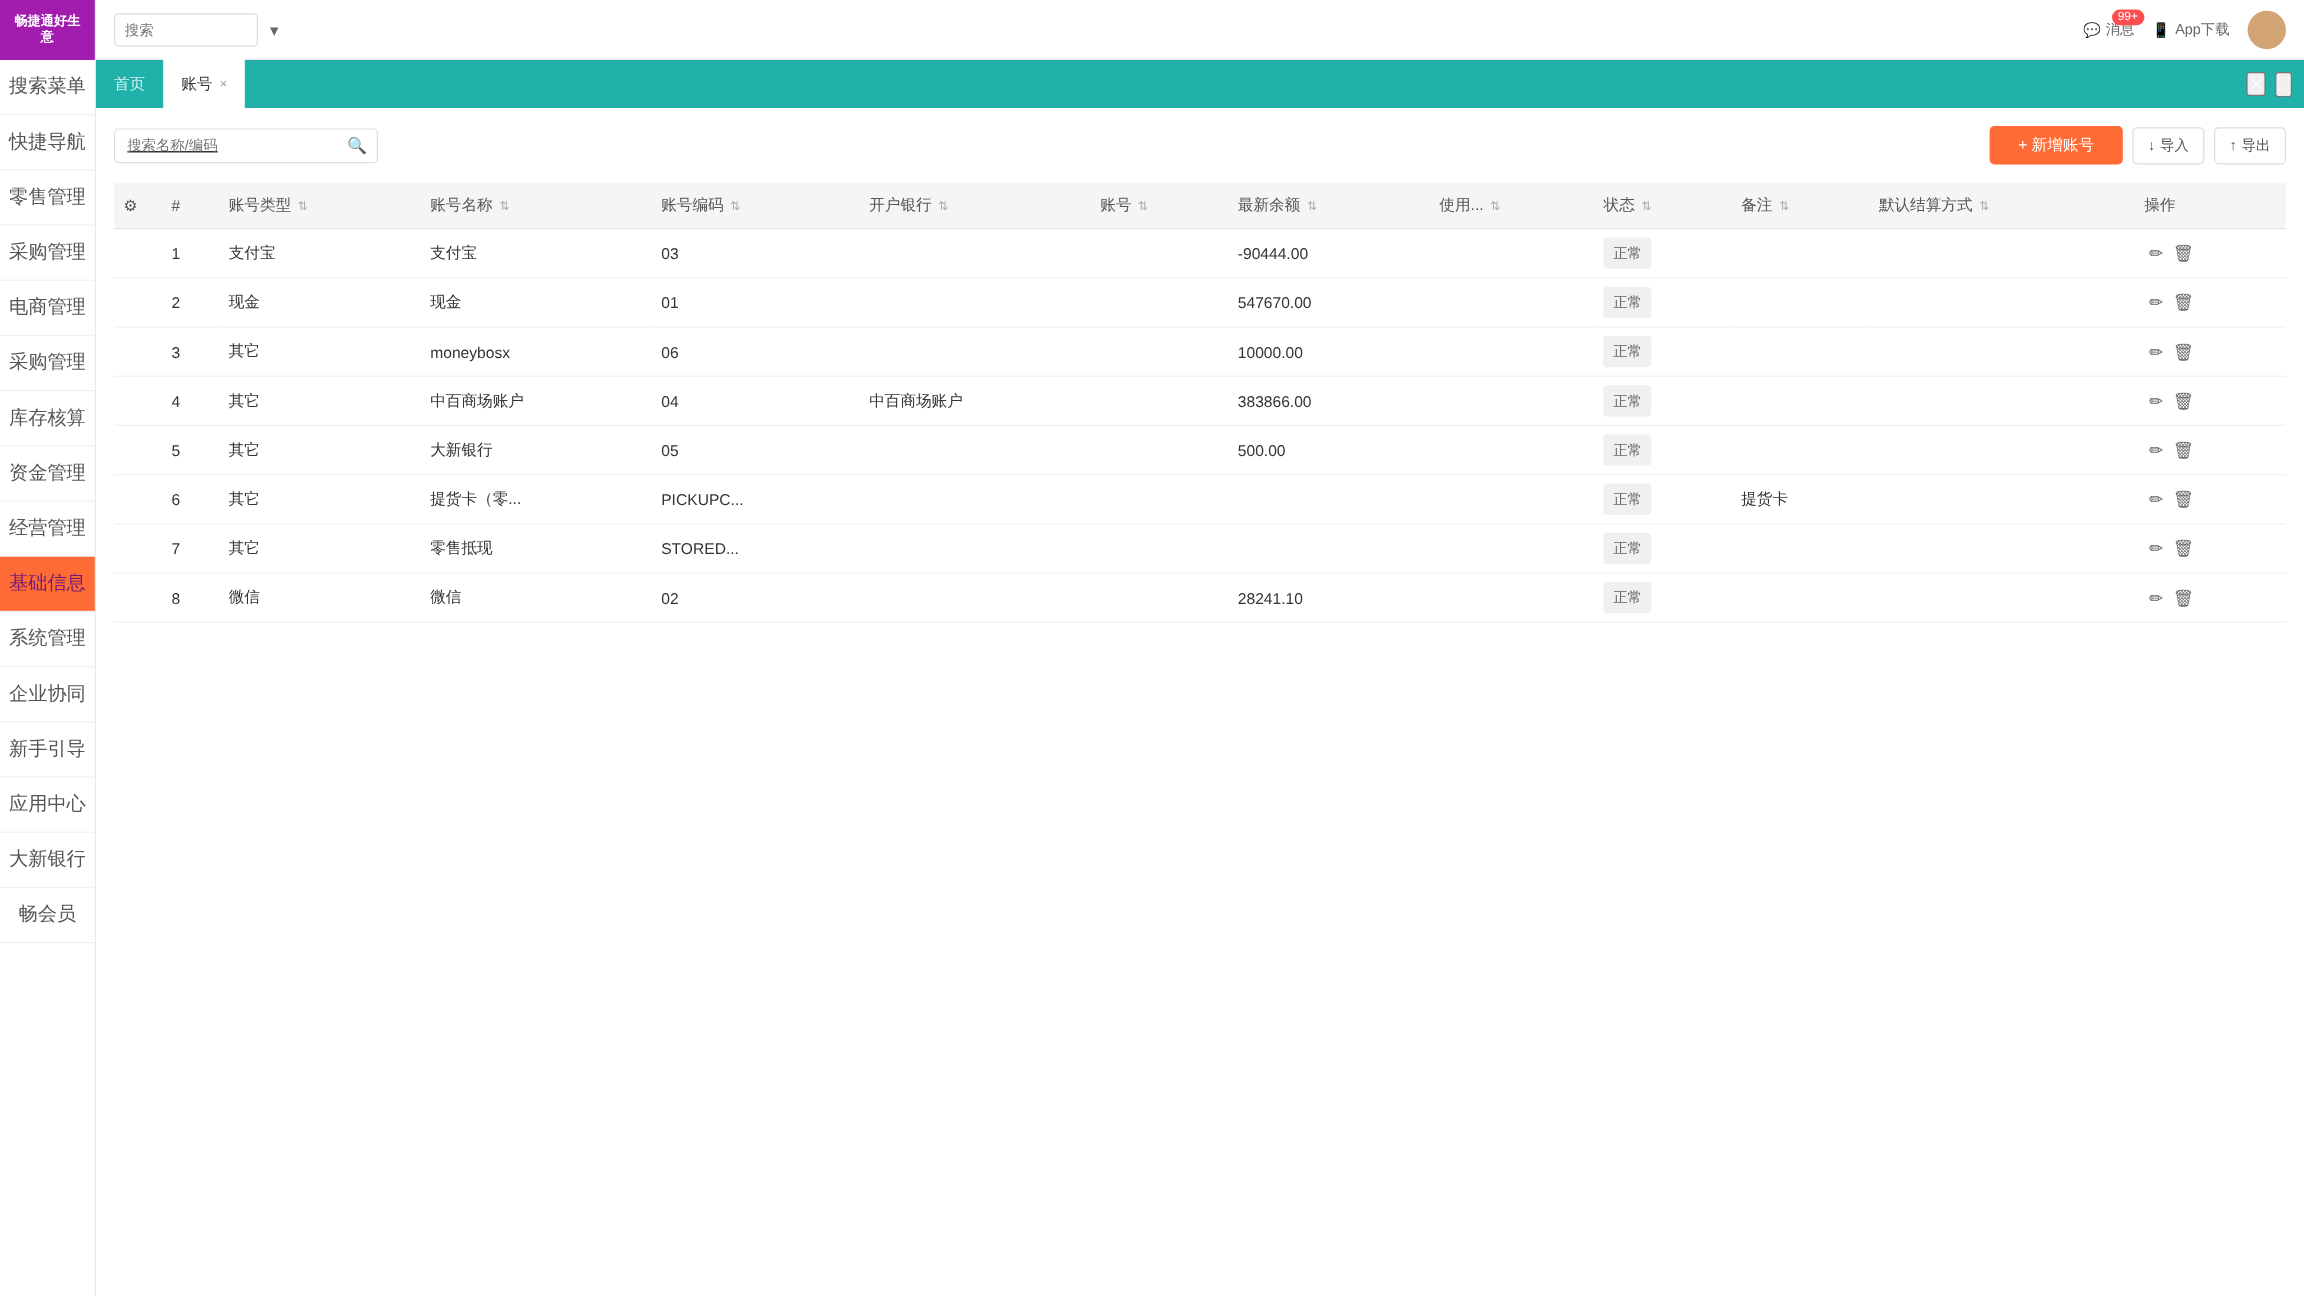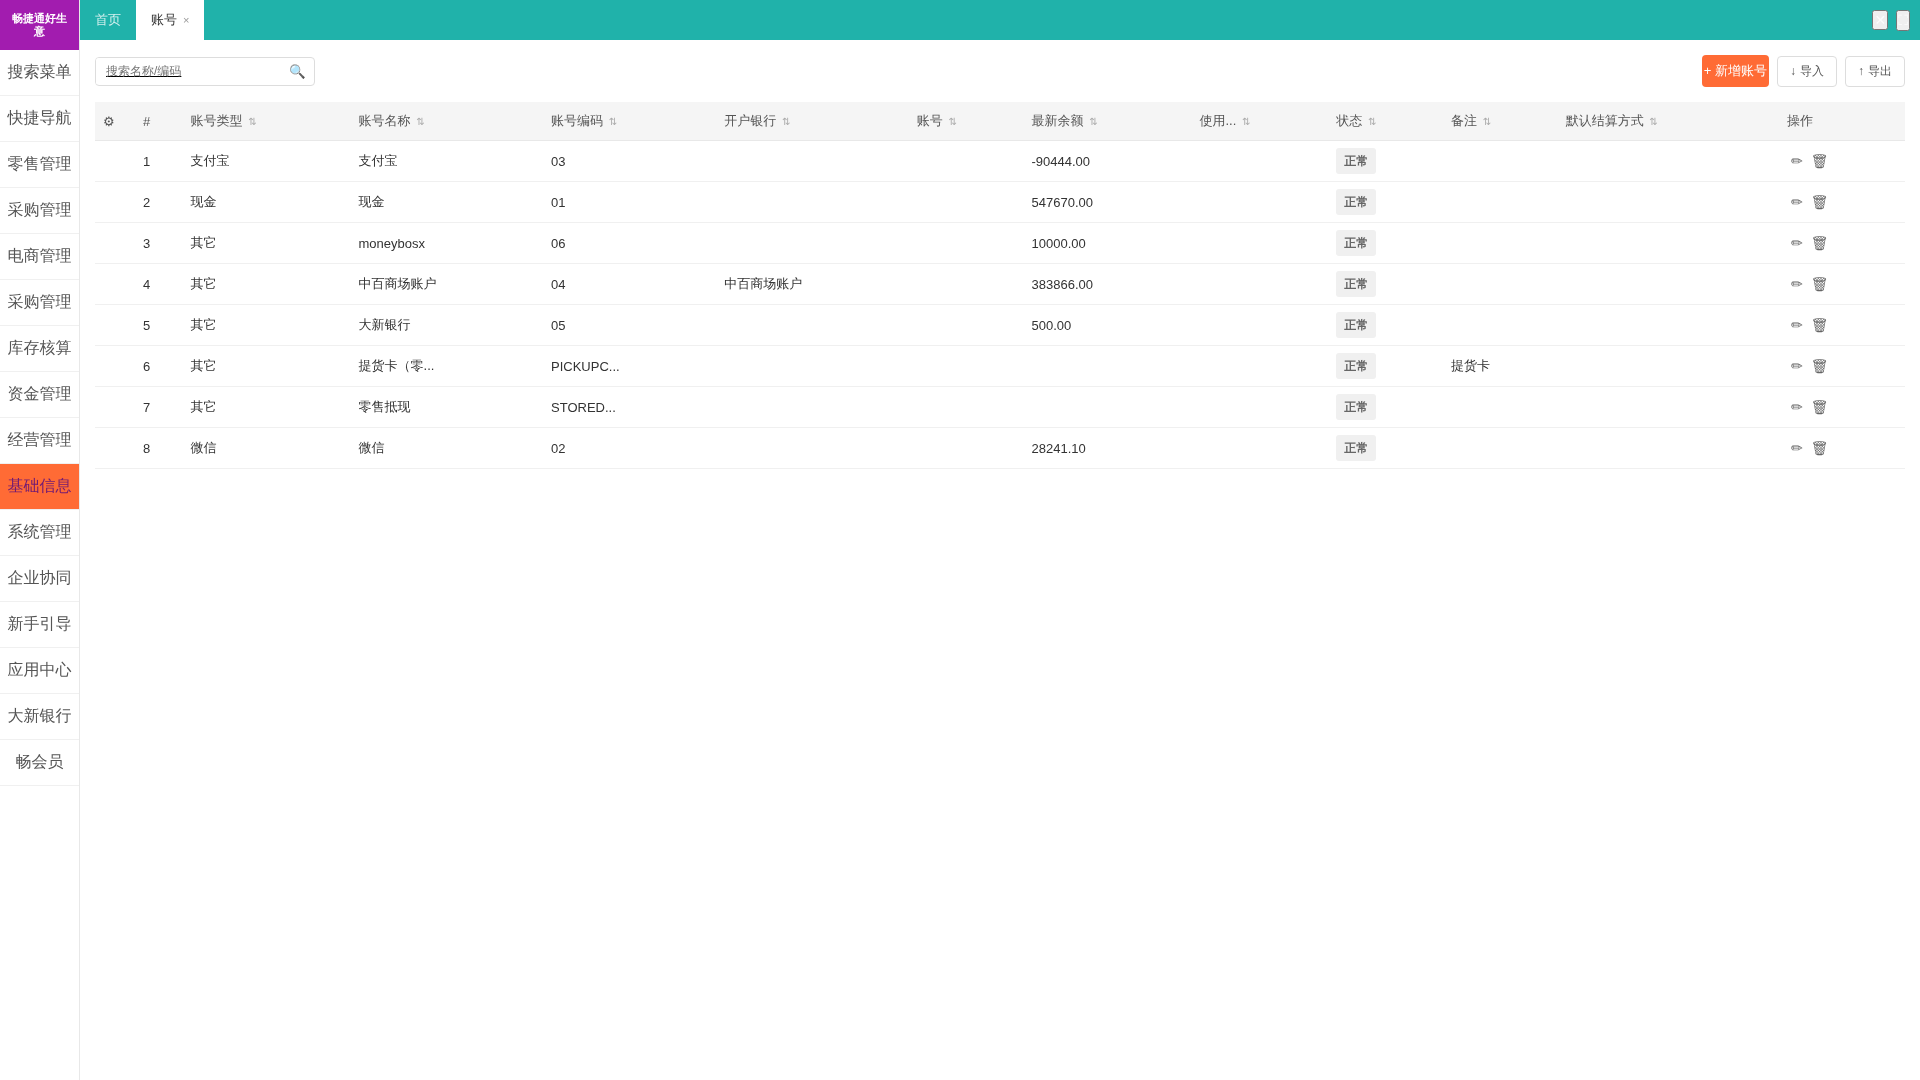--- a/index.html
+++ b/index.html
@@ -196,21 +196,21 @@
     }
     .toolbar-right {
       display: flex;
       align-items: center;
       gap: 8px;
     }
     .btn-add {
       background: #ff6b35;
       color: white;
       border: none;
-      padding: 7px 2px;
+      padding: 7px 24px;
       border-radius: 4px;
       cursor: pointer;
       font-size: 13px;
       display: flex;
       align-items: center;
       gap: 4px;
     }
     .btn-import, .btn-export {
       background: none;
       border: 1px solid #ddd;
@@ -253,21 +253,20 @@
       color: #333;
       border-bottom: 1px solid #f0f0f0;
       white-space: nowrap;
     }
     .status-badge {
       background: #f0f0f0;
       color: #666;
       padding: 6px 8px;
       border-radius: 3px;
       font-size: 12px;
-      font-weight: bold;
     }
     .action-btn {
       background: none;
       border: none;
       cursor: pointer;
       color: #666;
       padding: 2px 4px;
       font-size: 14px;
     }
 
@@ -346,20 +345,38 @@
       <div class="sidebar-item">企业协同</div>
       <div class="sidebar-item">新手引导</div>
       <div class="sidebar-item">应用中心</div>
       <div class="sidebar-item">大新银行</div>
       <div class="sidebar-item">畅会员</div>
     </div>
 </div>
 
 <div class="main">
 
+  <div class="top-header">
+    <div class="top-header-left">
+      <input class="search-box-top" placeholder="搜索" type="text" style="">
+      <button class="dropdown-btn">▾</button>
+    </div>
+    <div class="top-header-right">
+      <div class="msg-btn">
+        <span>💬</span>
+        <span>消息</span>
+        <span class="badge">99+</span>
+      </div>
+      <div class="app-download">
+        <span>📱</span>
+        <span>App下载</span>
+      </div>
+      <div class="avatar" style="background: #d4a574; border-radius:50%; width:32px; height:32px;"></div>
+    </div>
+  </div>
 
   <div class="tab-bar">
     <div class="tab-item">
       <span>首页</span>
     </div>
     <div class="tab-item active">
       <span>账号</span>
       <span class="tab-close">×</span>
     </div>
     <div class="tab-fullscreen">

